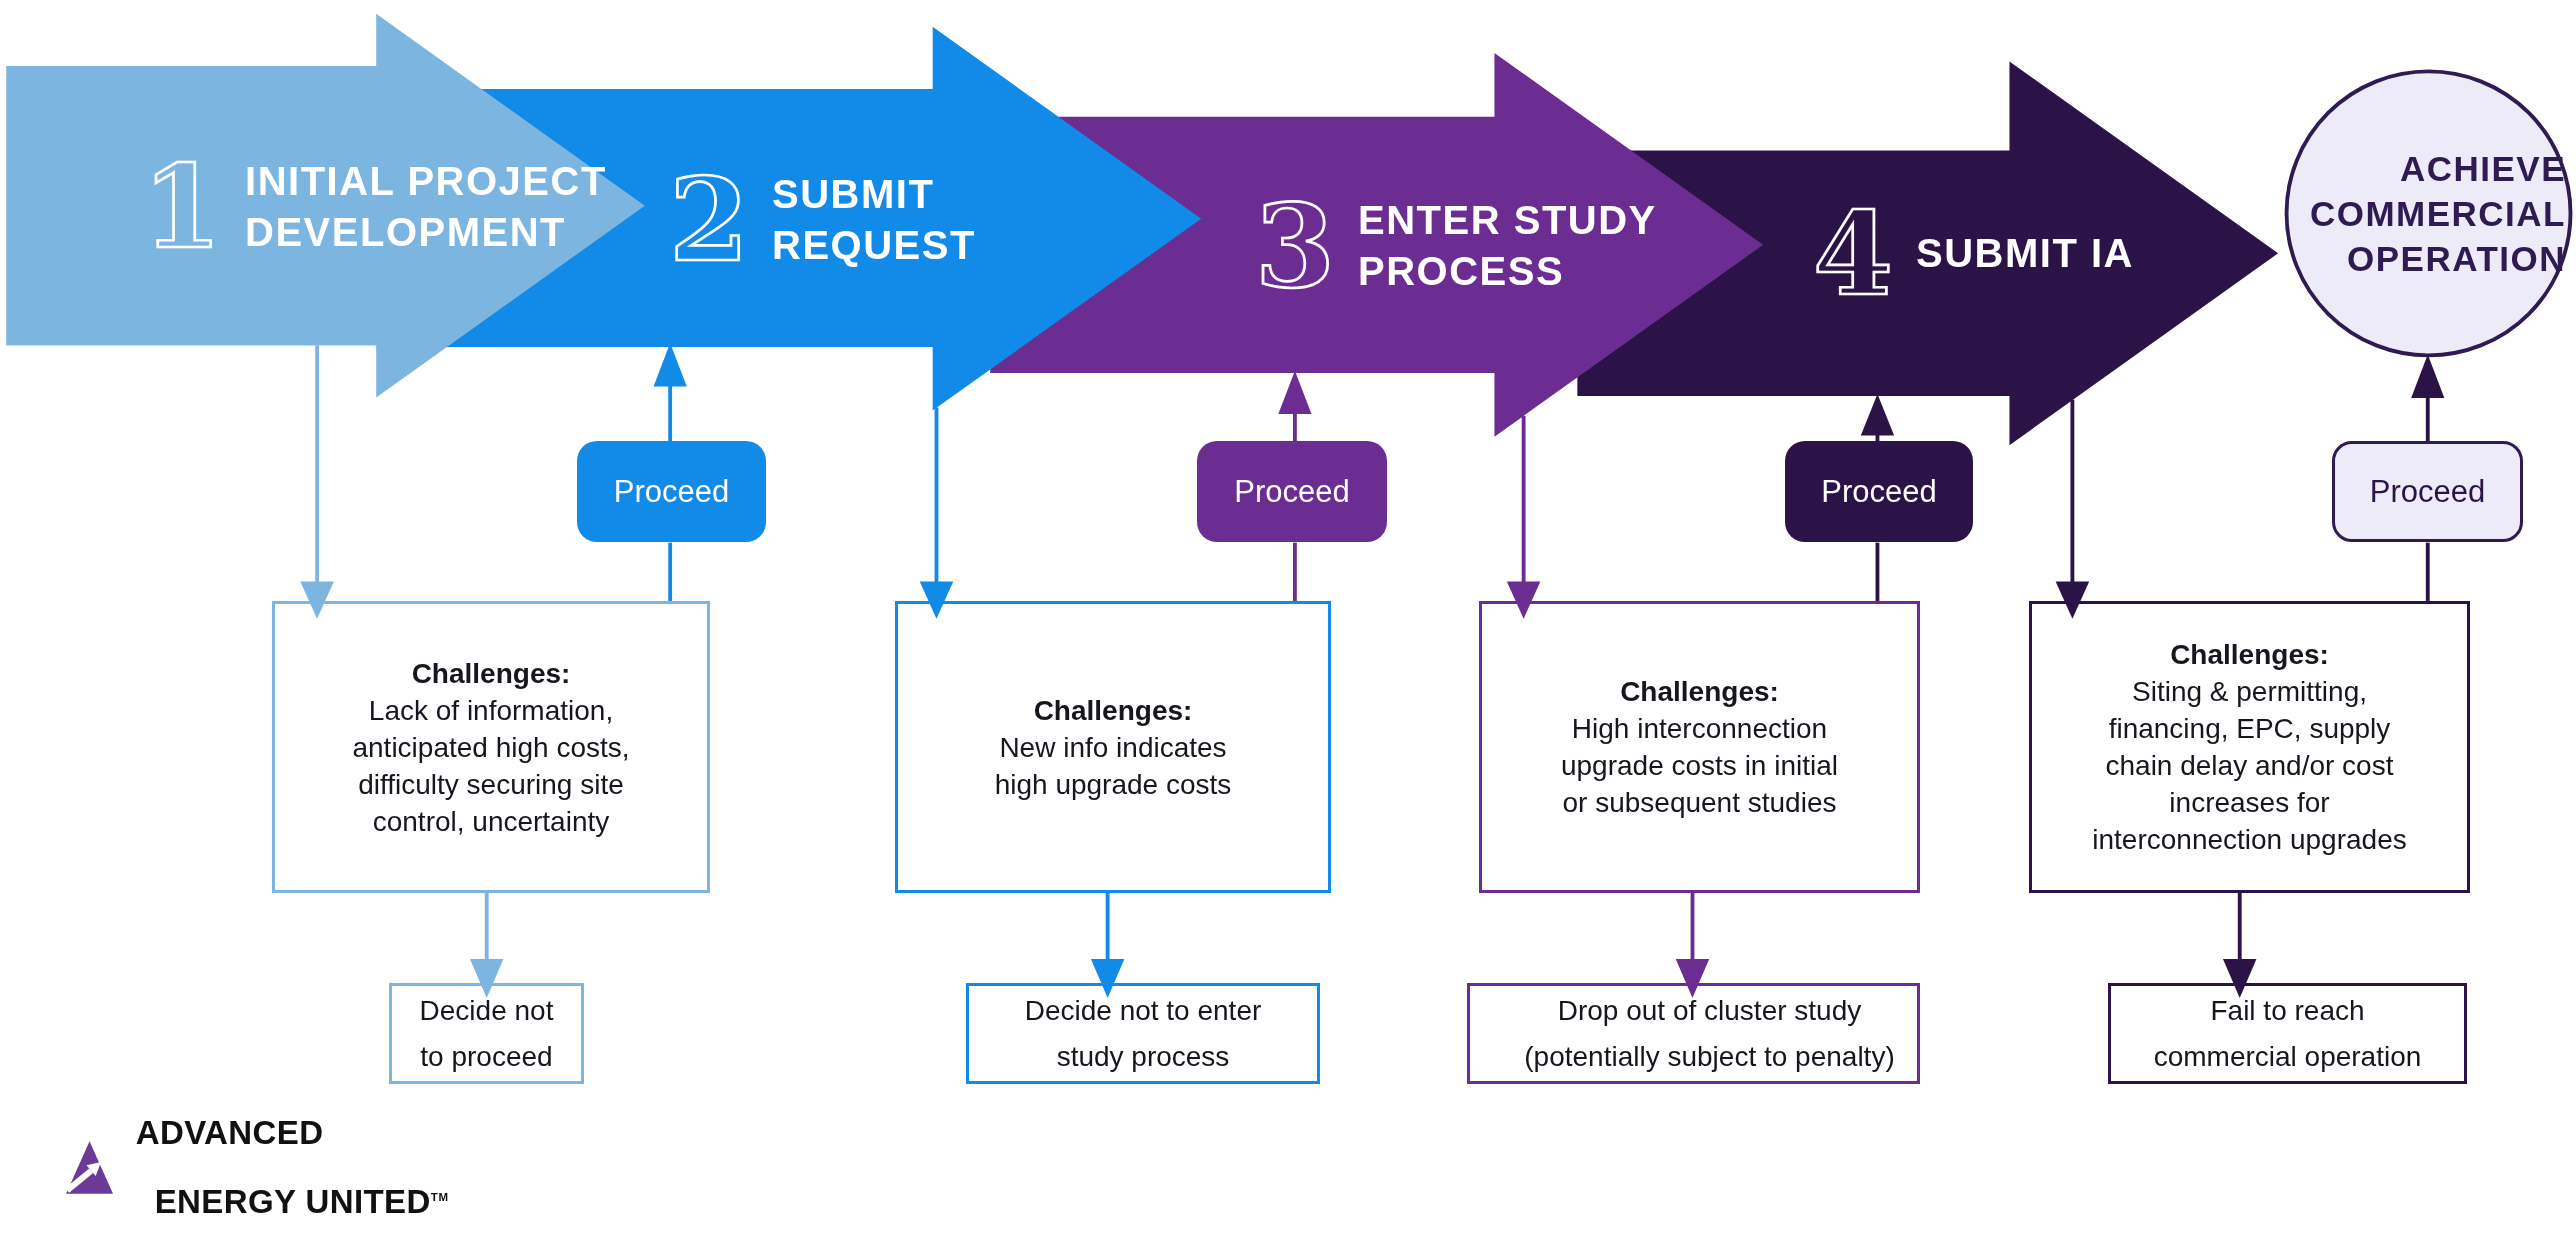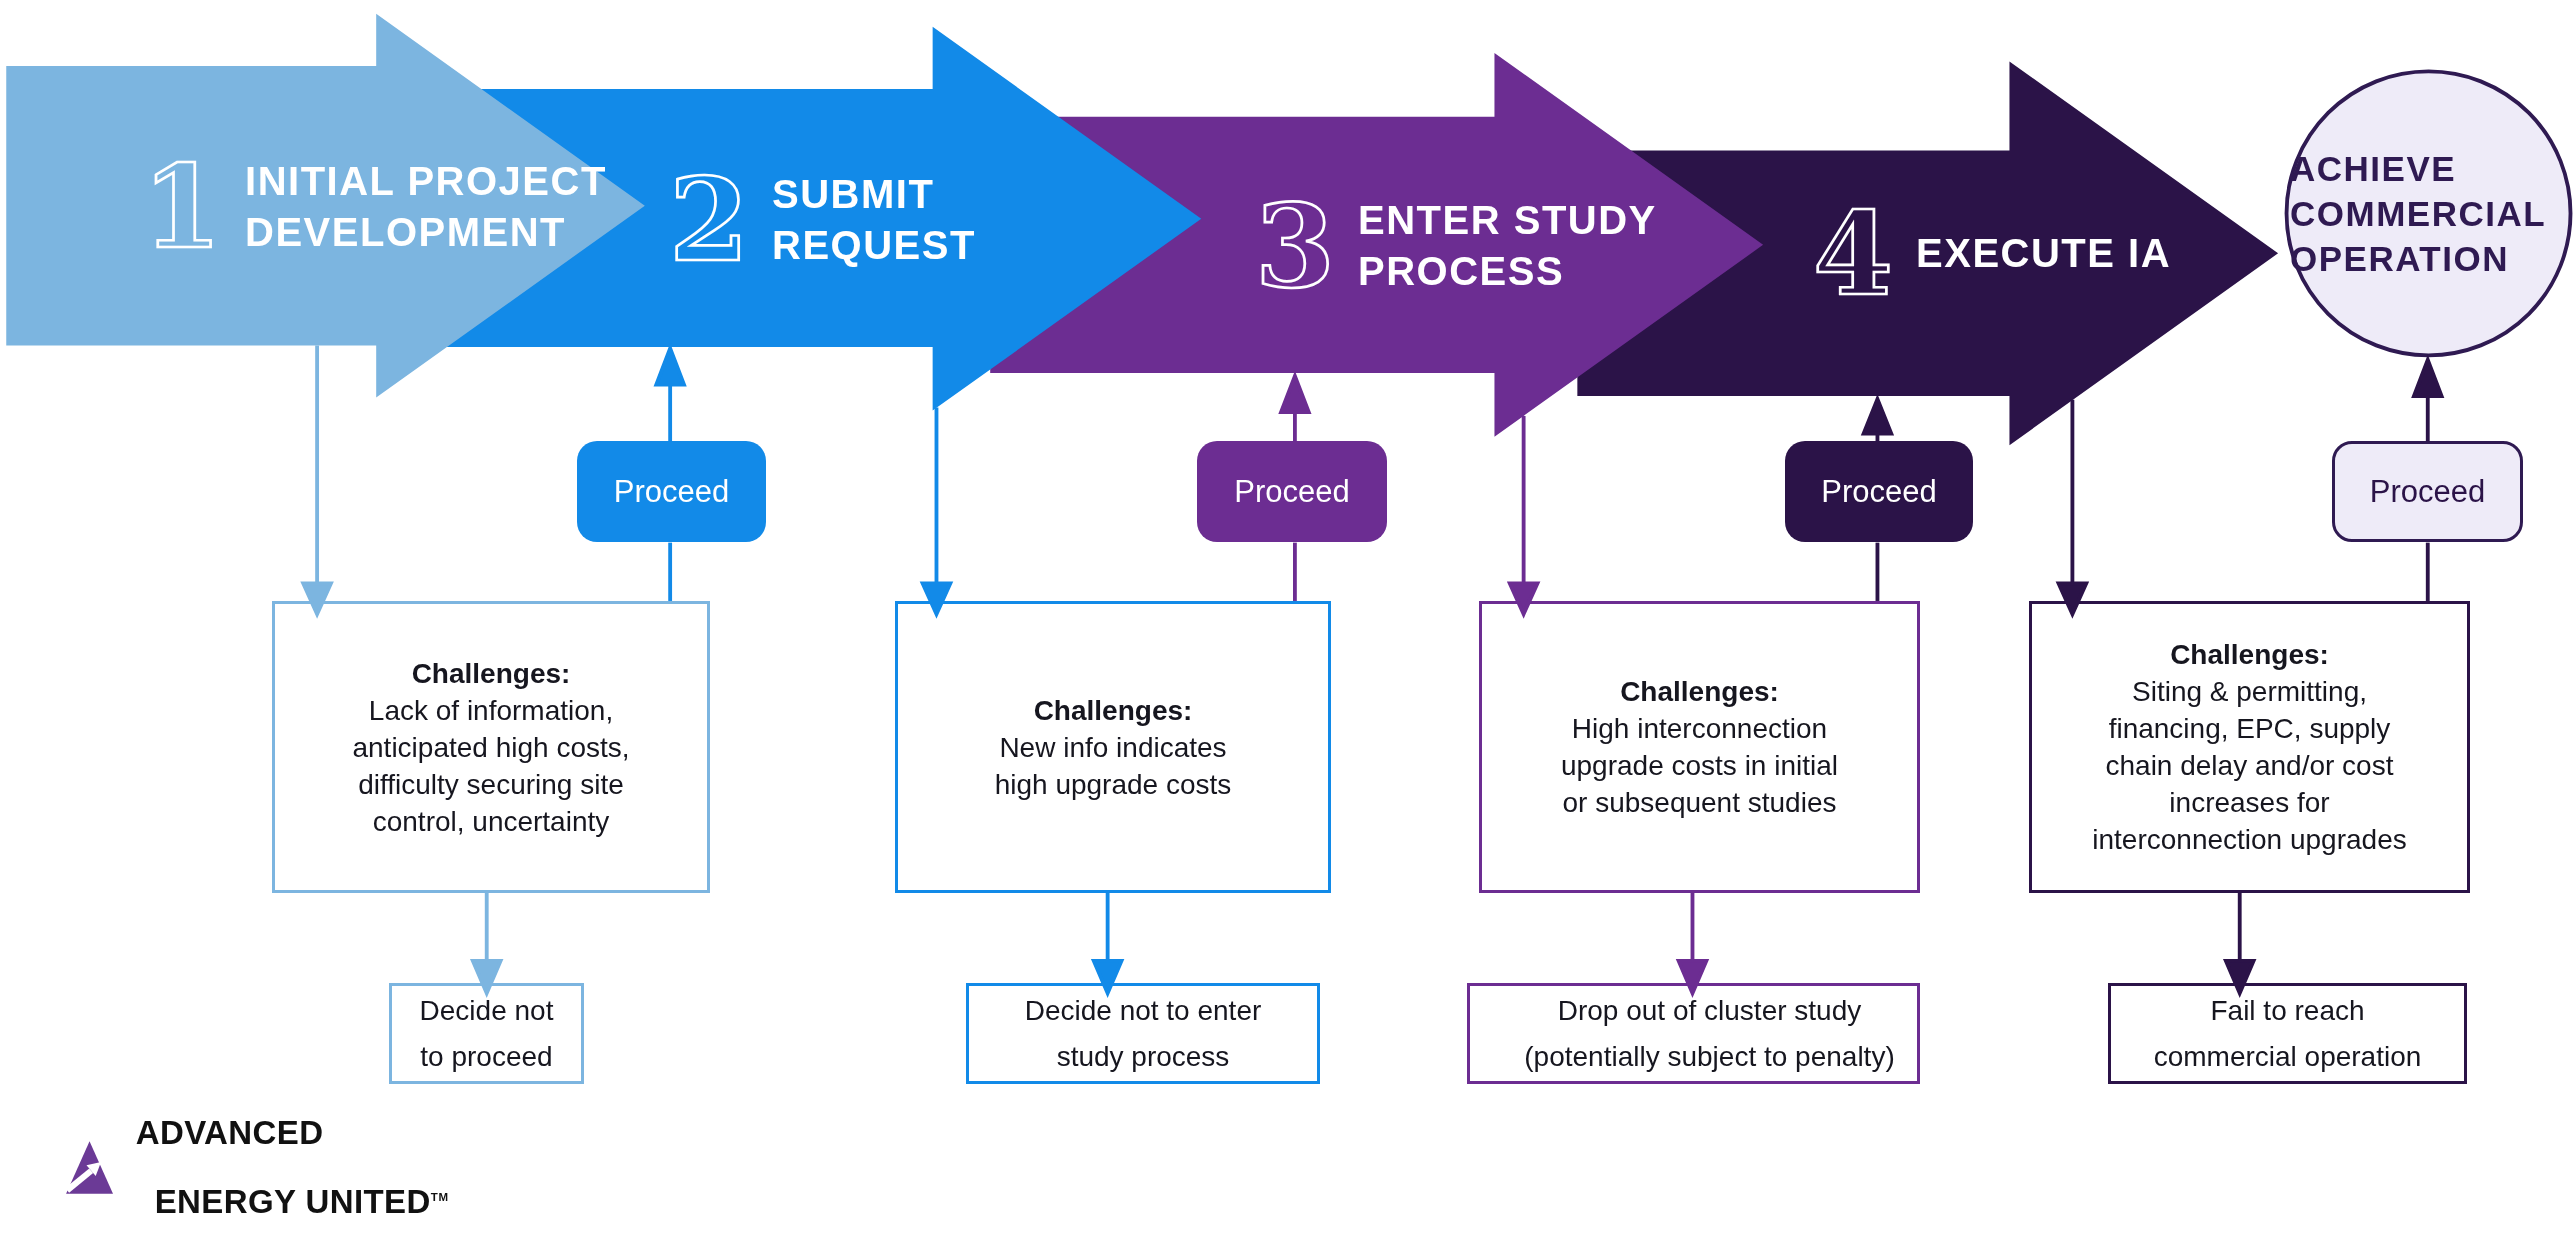--- a/index.html
+++ b/index.html
@@ -66,21 +66,21 @@
   }
   .outcome-1{left:389px;width:195px;border:3.8px solid var(--c-lightblue);}
   .outcome-2{left:966px;width:354px;border:3.8px solid var(--c-blue);}
   .outcome-3{left:1467px;width:453px;border:3.8px solid var(--c-purple);padding-left:32px;}
   .outcome-4{left:2080px;width:359px;border:3.8px solid var(--c-dark);margin-left:28px;}
 
   
   .final-label{
     position:absolute;left:2290px;top:213px;width:276px;z-index:2;
     transform:translateY(-50%);
-    text-align:left;color:var(--c-circleborder);
+    text-align:right;color:var(--c-circleborder);
     font-weight:bold;font-size:35px;line-height:45px;letter-spacing:1.5px;white-space:pre-line;
   }
 
   
   .logo{position:absolute;left:65px;top:1117px;z-index:2;display:flex;align-items:center;}
   .logo-mark{width:60px;height:71px;margin-right:10.7px;}
   .logo-text{color:#111111;font-weight:bold;font-size:33px;line-height:32px;letter-spacing:0.4px;}
   .logo-line2-row{padding-left:19px;white-space:nowrap;margin-top:32px;}
   .logo-tm{font-size:11.5px;vertical-align:super;letter-spacing:0.8px;font-weight:bold;color:#111111;}
 </style>
@@ -112,21 +112,21 @@
     <span class="stage-title">SUBMIT
 REQUEST</span>
   </div>
   <div class="stage-label" style="left:1255px;top:245px;">
     <span class="stage-num">3</span>
     <span class="stage-title">ENTER STUDY
 PROCESS</span>
   </div>
   <div class="stage-label" style="left:1813px;top:253px;">
     <span class="stage-num">4</span>
-    <span class="stage-title">EXECUTE IA</span>
+    <span class="stage-title">SUBMIT IA</span>
   </div>
 
   <div class="final-label">ACHIEVE
 COMMERCIAL
 OPERATION</div>
 
   <div class="proceed proceed-1">Proceed</div>
   <div class="proceed proceed-2">Proceed</div>
   <div class="proceed proceed-3">Proceed</div>
   <div class="proceed proceed-4">Proceed</div>

